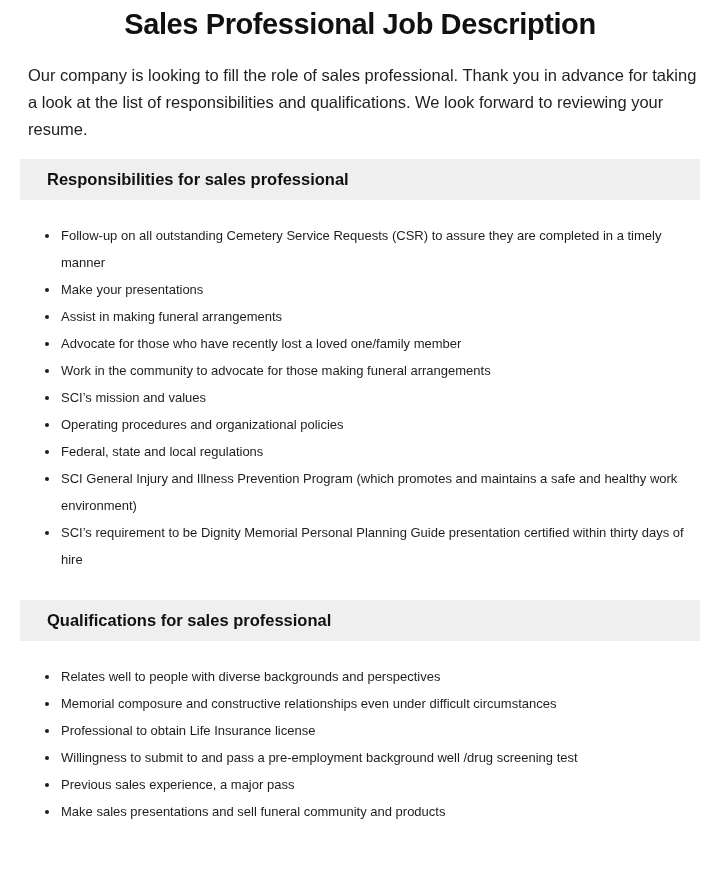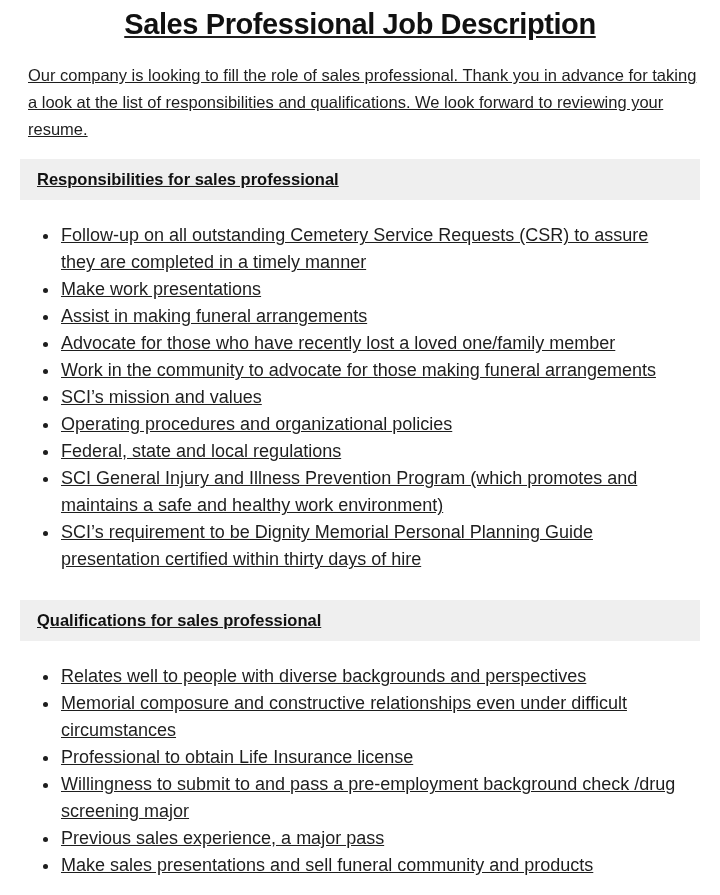--- a/index.html
+++ b/index.html
@@ -11,48 +11,47 @@
     width: 720px;
     font-family: "Liberation Sans", sans-serif;
     color: #1e1e1e;
     -webkit-font-smoothing: antialiased;
   }
   .page {
     box-sizing: border-box;
     width: 720px;
     min-height: 895px;
     padding: 6px 20px 10px 20px;
-    text-decoration: underline;
   }
   .page-title {
     font-size: 29px;
     font-weight: bold;
     text-align: center;
     letter-spacing: -0.4px;
     margin: 0 0 20px 0;
     line-height: 1.25;
     color: #111111;
   }
   .intro {
     font-size: 16.5px;
     line-height: 27px;
     margin: 0 0 16px 8px;
   }
   .section-bar {
     background: #efefef;
     font-size: 16.5px;
     font-weight: bold;
     color: #111111;
-    padding: 11px 17px;
+    padding: 11px 27px;
     line-height: 19px;
   }
   ul.bullet-list {
     margin: 22px 16px 0 0;
     padding: 0 0 0 40px;
-    font-size: 18px;
+    font-size: 13px;
     line-height: 27px;
     list-style-type: disc;
   }
   ul.bullet-list li {
     padding-left: 1px;
   }
   .list-spacer {
     height: 27px;
   }
 </style>
@@ -62,37 +61,37 @@
 <div class="page">
 
   <h1 class="page-title">Sales Professional Job Description</h1>
 
   <p class="intro">Our company is looking to fill the role of sales professional. Thank you in advance for taking a look at the list of responsibilities and qualifications. We look forward to reviewing your resume.</p>
 
   <div class="section-bar">Responsibilities for sales professional</div>
 
   <ul class="bullet-list">
     <li>Follow-up on all outstanding Cemetery Service Requests (CSR) to assure they are completed in a timely manner</li>
-    <li>Make work presentations</li>
+    <li>Make your presentations</li>
     <li>Assist in making funeral arrangements</li>
     <li>Advocate for those who have recently lost a loved one/family member</li>
     <li>Work in the community to advocate for those making funeral arrangements</li>
     <li>SCI’s mission and values</li>
     <li>Operating procedures and organizational policies</li>
     <li>Federal, state and local regulations</li>
     <li>SCI General Injury and Illness Prevention Program (which promotes and maintains a safe and healthy work environment)</li>
     <li>SCI’s requirement to be Dignity Memorial Personal Planning Guide presentation certified within thirty days of hire</li>
   </ul>
 
   <div class="list-spacer"></div>
 
   <div class="section-bar">Qualifications for sales professional</div>
 
   <ul class="bullet-list">
     <li>Relates well to people with diverse backgrounds and perspectives</li>
     <li>Memorial composure and constructive relationships even under difficult circumstances</li>
     <li>Professional to obtain Life Insurance license</li>
-    <li>Willingness to submit to and pass a pre-employment background check /drug screening major</li>
+    <li>Willingness to submit to and pass a pre-employment background well /drug screening test</li>
     <li>Previous sales experience, a major pass</li>
     <li>Make sales presentations and sell funeral community and products</li>
   </ul>
 
 </div>
 
 </body></html>

